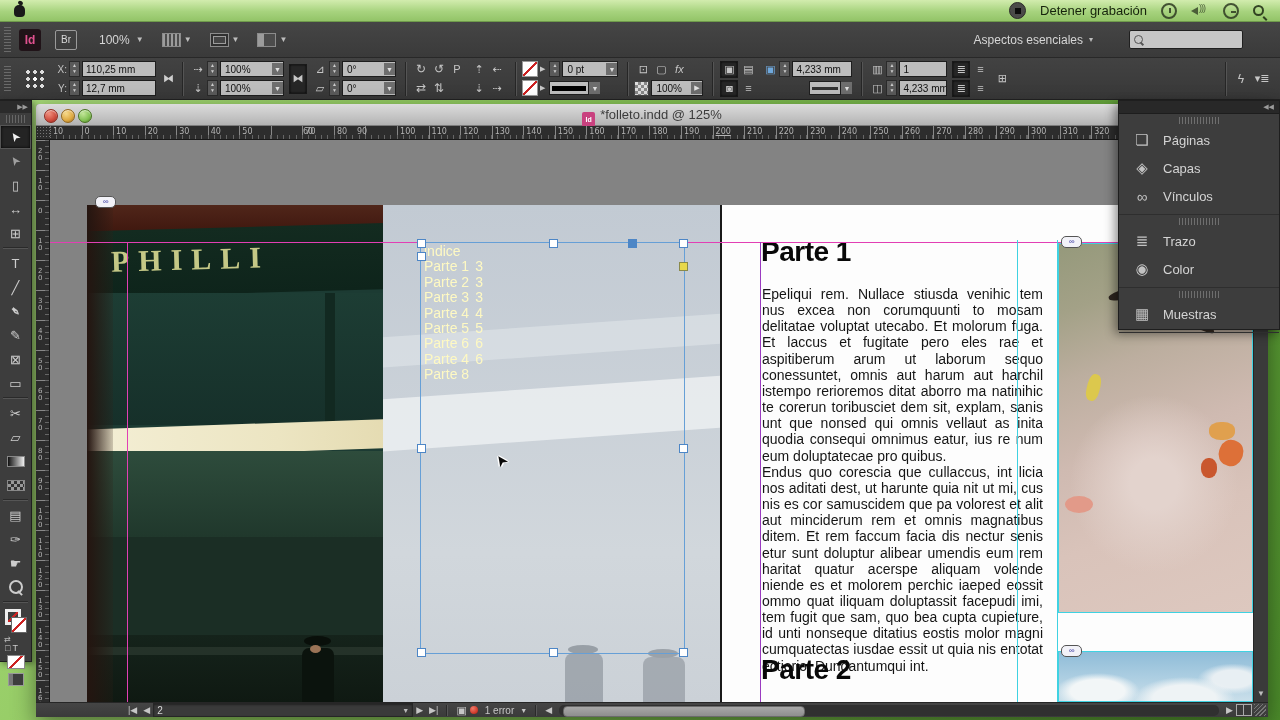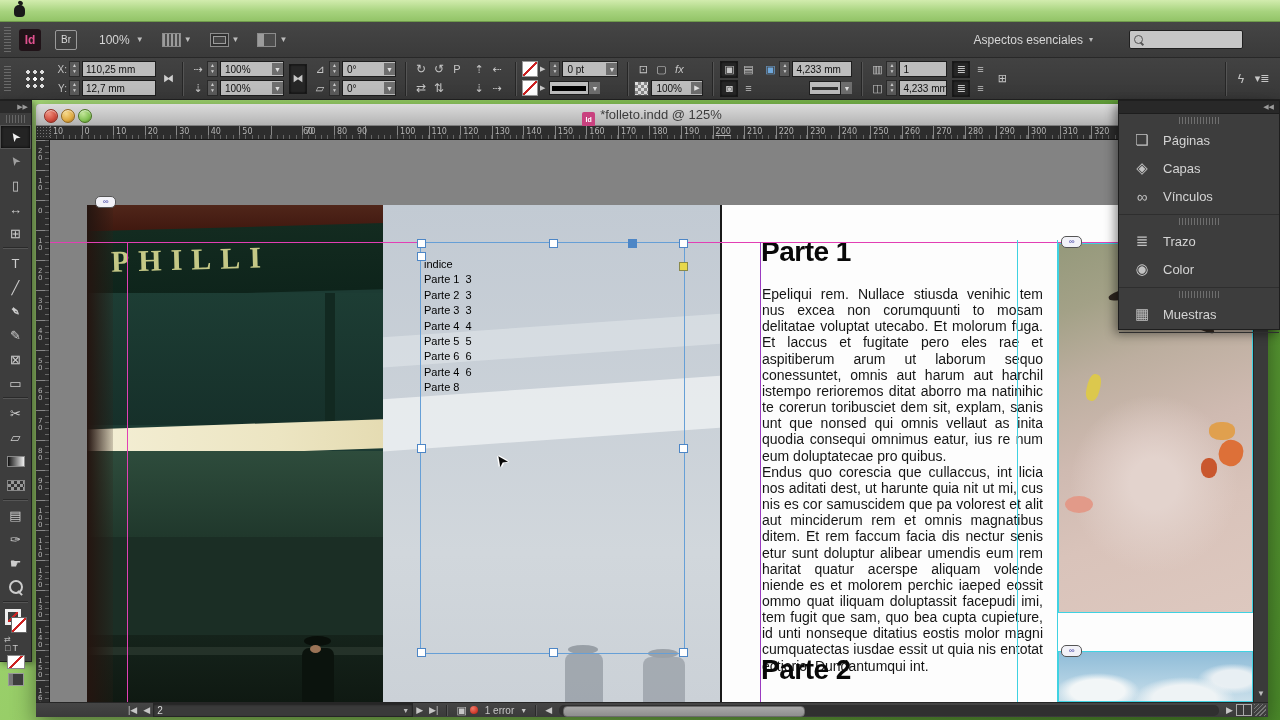--- a/index.html
+++ b/index.html
@@ -167,21 +167,21 @@
   .guide{position:absolute;z-index:6}
   .g-magenta{background:#e23fb4}
   .g-violet{background:#9a3bc0}
   .g-cyan{background:#3fd2e2}
 
   .idxframe{left:370px;top:102px;width:263px;height:410px;border:1px solid #669fd6;z-index:7}
   .hdl{position:absolute;width:7px;height:7px;background:#fff;border:1px solid #4d86c6;z-index:9}
   .hdl.fill{background:#4d86c6}
   .hdl.port{background:#fff}
   .hdl.outp{background:#e8d84a;border-color:#8a8a4a}
-  .idxtext{position:absolute;left:3px;top:14px;font-size:11px;line-height:15.4px;color:#000000}
+  .idxtext{position:absolute;left:3px;top:1px;font-size:14px;line-height:15.4px;color:#fef9c3}
   .idx-row{display:flex}
   .idx-page{margin-left:6px}
 
   .h1{position:absolute;font-weight:bold;font-size:28px;letter-spacing:-.5px;color:#080808;z-index:5}
   .bodytext{position:absolute;left:712px;top:146px;width:281px;font-size:14px;line-height:16.15px;color:#151515;
      text-align:justify;z-index:5}
   .bodytext p{margin:0}
 
   .degas{left:1008px;top:103px;width:195px;height:370px;border:1px solid #3fd2e2;box-sizing:border-box;overflow:hidden;z-index:5;
      background:linear-gradient(160deg,#95997b 0%,#a3a187 16%,#bcae9f 32%,#cfbab1 52%,#d9c3ba 72%,#ddc8bf 100%)}
@@ -235,20 +235,28 @@
   .dock-grip{height:7px;margin:3px auto 2px;width:40px;
      background:repeating-linear-gradient(90deg,#6e6e6e 0 1px,transparent 1px 3px)}
   .dock-item{display:flex;align-items:center;height:28px;color:#d4d4d4;font-size:13px}
   .dock-item .dicon{width:22px;text-align:center;margin:0 10px 0 12px;color:#c2c2c2;font-size:15px}
 </style>
 </head>
 <body>
 
 <div class="abs menubar" data-name="macos-menubar">
   <span class="apple" data-name="apple-menu-icon"></span>
+  <span class="menu-right" data-name="menubar-right">
+    <span class="stopico" data-name="stop-recording-icon"></span>
+    <span data-name="stop-recording-label">Detener grabación</span>
+    <span class="mbico clock1" data-name="time-machine-icon"></span>
+    <span class="mbico speaker" data-name="volume-icon"></span>
+    <span class="mbico clock2" data-name="clock-icon"></span>
+    <span class="mbico spot" data-name="spotlight-icon"></span>
+  </span>
 </div>
 
 <div class="abs appbar" data-name="application-bar">
   <span class="grip-v" data-name="appbar-grip"></span>
   <span class="idlogo" data-name="indesign-logo">Id</span>
   <span class="bricon" data-name="bridge-button">Br</span>
   <span class="ddtext" data-name="zoom-level-dropdown">100%</span>
   <span class="chev" data-name="chevron-down-icon">▼</span>
   <span class="barico film" data-name="view-options-icon"></span>
   <span class="chev" data-name="chevron-down-icon">▼</span>

